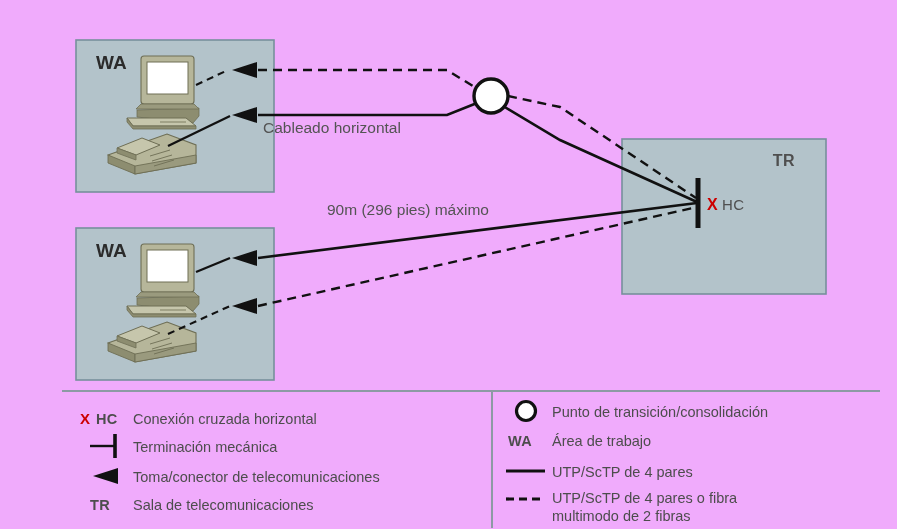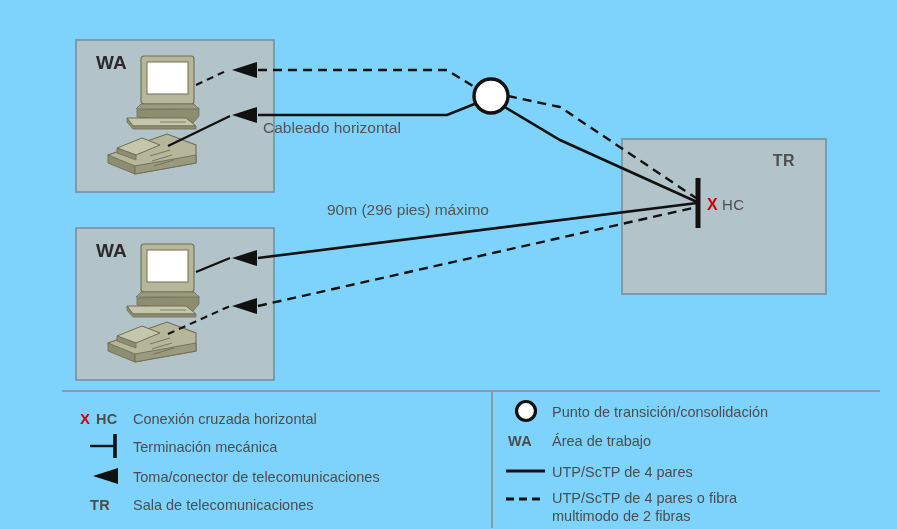--- a/index.html
+++ b/index.html
@@ -8,21 +8,21 @@
     padding: 0;
     background: #ffffff;
   }
   body {
     font-family: "Liberation Sans", sans-serif;
   }
   #page {
     position: relative;
     width: 897px;
     height: 529px;
-    background: #7dd3fc;
+    background: #f0abfc;
     overflow: hidden;
   }
   #diagram-svg {
     position: absolute;
     left: 0;
     top: 0;
     width: 897px;
     height: 529px;
   }
   .svg-text {

